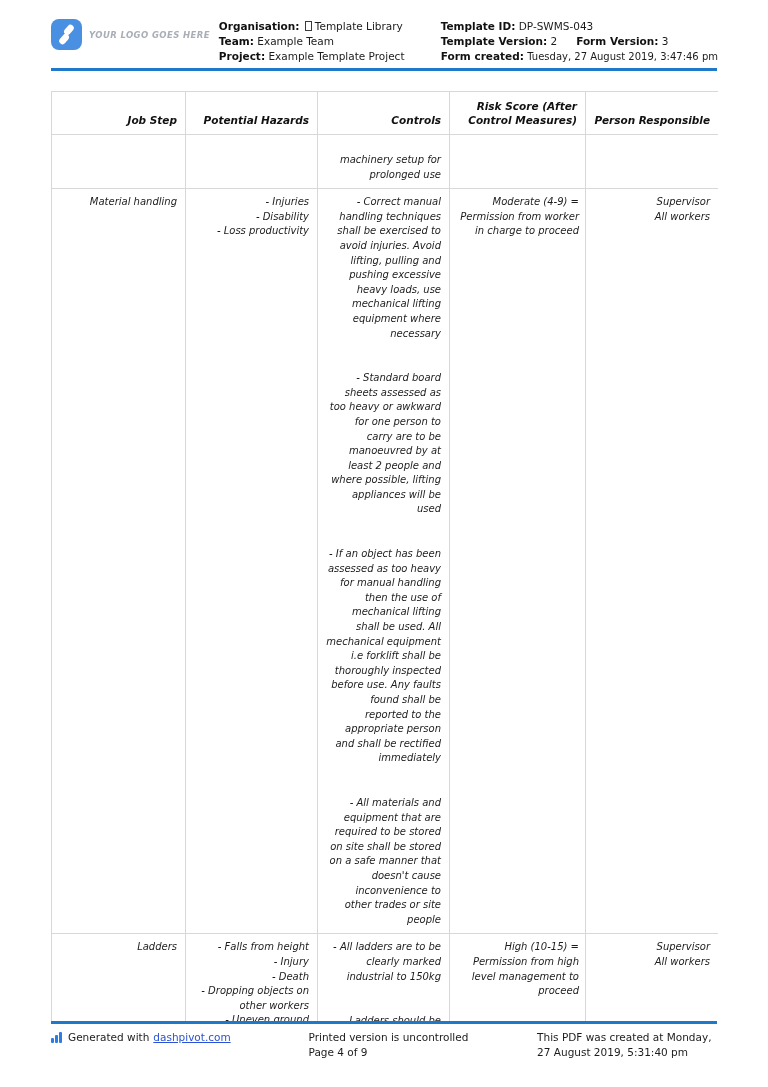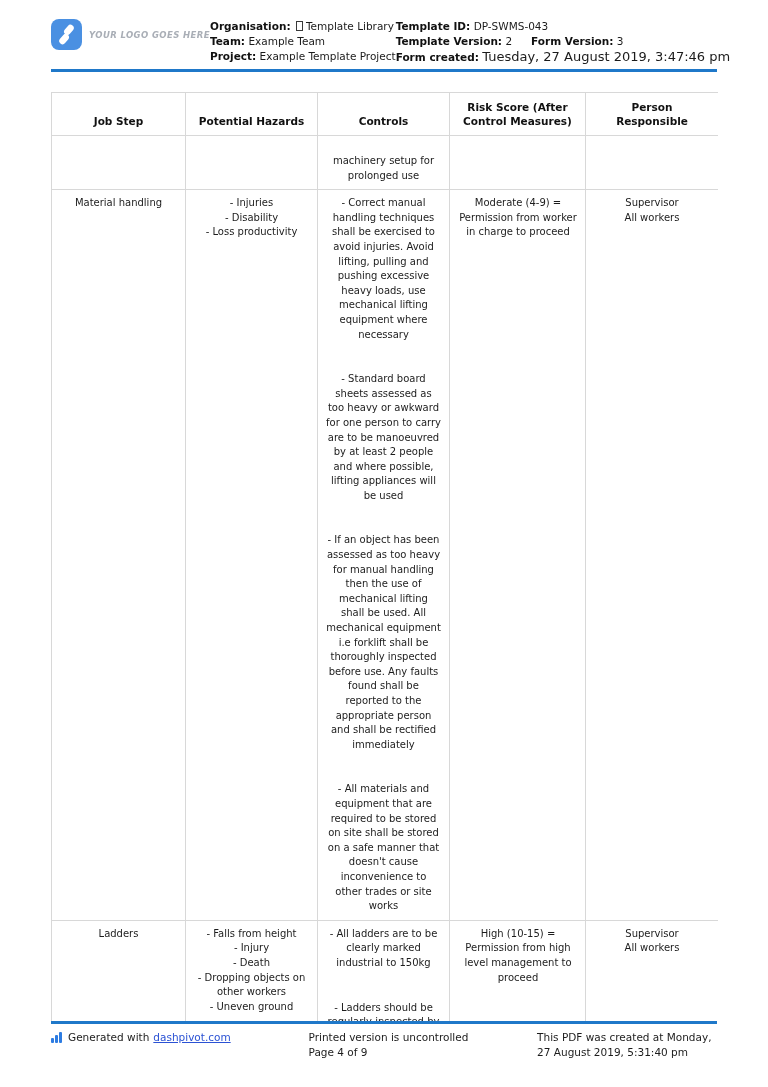--- a/index.html
+++ b/index.html
@@ -24,21 +24,21 @@
   .logo-text {
     margin-left: 7px;
     font-size: 8.5px; font-weight: bold; font-style: italic;
     color: #a9aeb6; letter-spacing: 0.4px; white-space: nowrap;
   }
   .hdr-col { font-size: 10.5px; line-height: 15px; }
   .hdr-col .hl { display: block; white-space: nowrap; }
   .hdr-col-left  { width: 234px; }
   .hdr-col-right { flex: 1; }
   .b { font-weight: bold; color: #111; }
-  .small-val { font-size: 13px; margin-top: 24px; }
+  .small-val { font-size: 10px; margin-top: 24px; }
   .pair-gap { margin-right: 19px; }
   .glyph-box {
     display: inline-block; width: 7px; height: 10px;
     border: 1px solid #3a3a3a; margin: 0 3px -1px 2px;
   }
 
   
   .rule { height: 3px; background: #1f78c9; }
   .rule-top { margin: 4px 51px 0 51px; }
   .rule-bottom { position: absolute; left: 51px; right: 51px; top: 1021px; }
@@ -50,26 +50,27 @@
     overflow: hidden;
   }
   table {
     border-collapse: collapse;
     table-layout: fixed;
     width: 667px;
   }
   th, td {
     border: 1px solid #d8d8d8;
     vertical-align: top;
-    text-align: center;
+    text-align: right;
     padding: 6px 8px;
     font-size: 10px;
     line-height: 14.6px;
     color: #1c1c1c;
     overflow: hidden;
+    font-style: italic;
   }
   th {
     height: 43px;
     vertical-align: bottom;
     font-size: 10.5px;
     font-weight: bold;
     color: #111;
     padding-bottom: 7px;
     line-height: 14px;
   }
@@ -165,21 +166,21 @@
           <td>Material handling</td>
           <td>
             <div>- Injuries</div>
             <div>- Disability</div>
             <div>- Loss productivity</div>
           </td>
           <td>
             <div class="para">- Correct manual handling techniques shall be exercised to avoid injuries. Avoid lifting, pulling and pushing excessive heavy loads, use mechanical lifting equipment where necessary</div>
             <div class="para">- Standard board sheets assessed as too heavy or awkward for one person to carry are to be manoeuvred by at least 2 people and where possible, lifting appliances will be used</div>
             <div class="para">- If an object has been assessed as too heavy for manual handling then the use of mechanical lifting shall be used. All mechanical equipment i.e forklift shall be thoroughly inspected before use. Any faults found shall be reported to the appropriate person and shall be rectified immediately</div>
-            <div class="para">- All materials and equipment that are required to be stored on site shall be stored on a safe manner that doesn't cause inconvenience to other trades or site works</div>
+            <div class="para">- All materials and equipment that are required to be stored on site shall be stored on a safe manner that doesn't cause inconvenience to other trades or site people</div>
           </td>
           <td class="risk-cell">Moderate (4-9) = Permission from worker in charge to proceed</td>
           <td>
             <div>Supervisor</div>
             <div>All workers</div>
           </td>
         </tr>
 
         <tr class="row-ladders">
           <td>Ladders</td>

